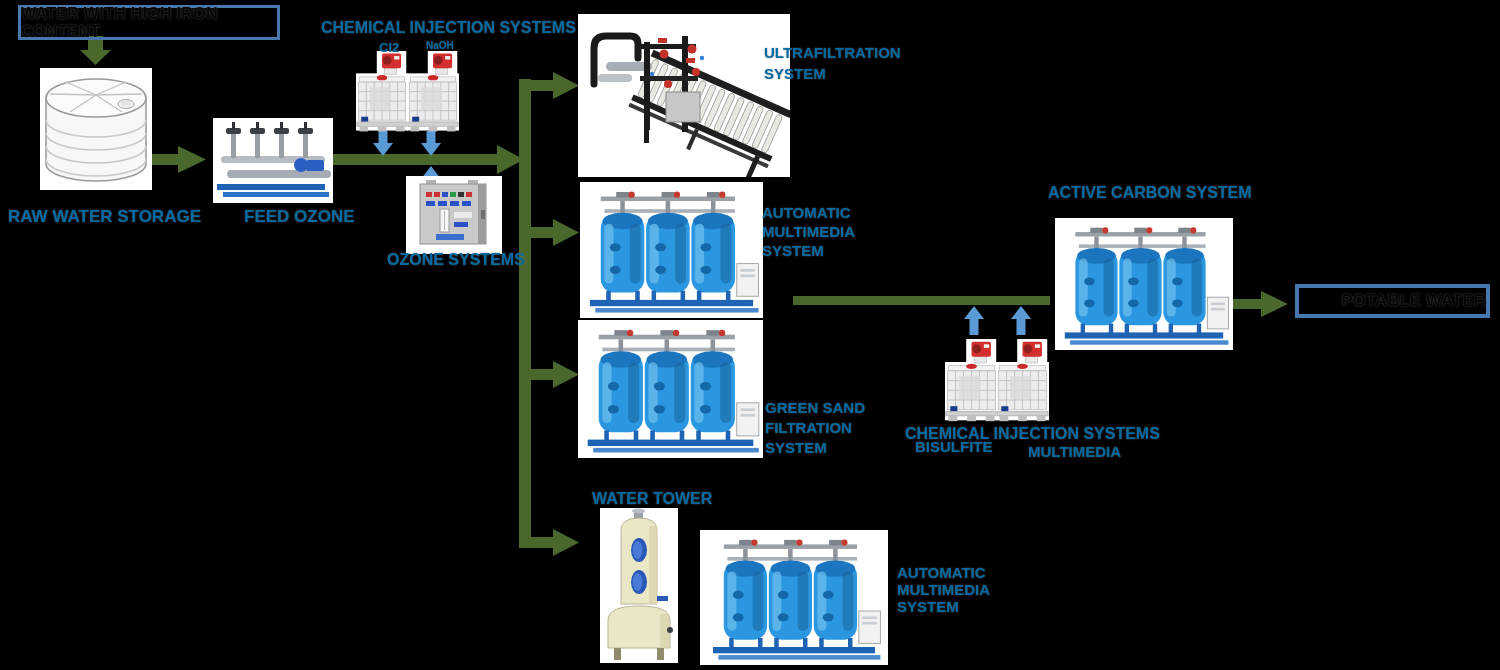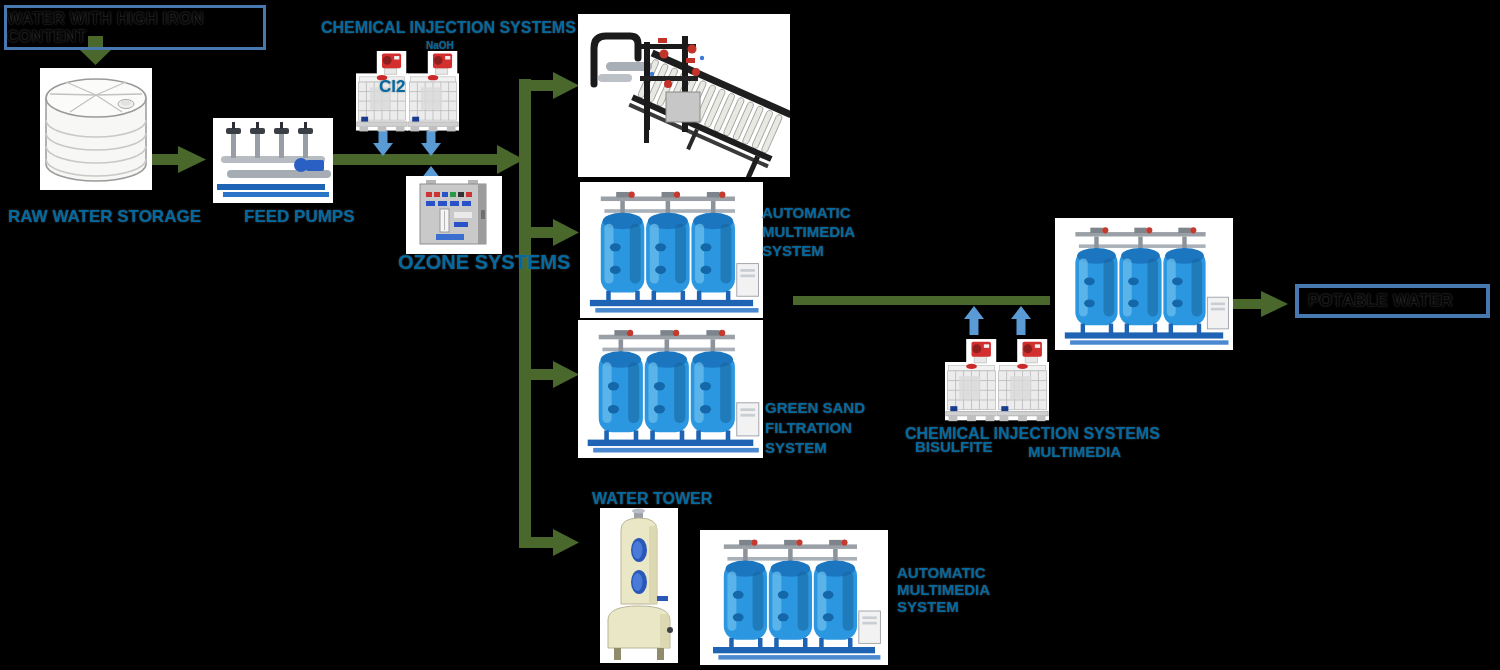--- a/index.html
+++ b/index.html
@@ -15,21 +15,21 @@
     text-shadow:0 0 2px rgba(118,118,118,0.65);
     line-height:1.25;white-space:nowrap;
   }
   .lbl.wrap{white-space:normal;}
   .bluebox{
     position:absolute;border:3px solid var(--box-border);display:flex;align-items:center;
     box-sizing:border-box;
   }
   .bluebox span{font-weight:700;color:#060606;text-shadow:0 0 2px rgba(118,118,118,0.65);}
   .src-box span{margin:0 auto;font-size:16px;letter-spacing:.3px;}
-  .pot-box{border-width:4px;}
+  .pot-box{border-width:4px;justify-content:flex-end;}
   .pot-box span{padding-left:9px;font-size:17px;}
   .ga{fill:var(--flow-arrow);}
   .ba{fill:var(--dosing-arrow);}
 </style>
 </head>
 <body>
 
 <svg width="0" height="0" style="position:absolute">
   <defs>
 
@@ -309,21 +309,21 @@
     <g class="ba">
       <polygon points="974,306 964,319 984,319"></polygon>
         <rect x="969.5" y="319" width="9" height="16"></rect>
     </g>
     <g class="ba">
       <polygon points="1021,306 1011,319 1031,319"></polygon>
         <rect x="1016.5" y="319" width="9" height="16"></rect>
     </g>
   </svg>
 
-  <div class="bluebox src-box" style="left:4px;top:5px;width:262px;height:45px;">
+  <div class="bluebox src-box" style="left:18px;top:5px;width:262px;height:35px;">
     <span>WATER WITH HIGH IRON CONTENT</span>
   </div>
 
   <div class="tile" style="left:40px;top:68px;width:112px;height:122px;">
     <svg viewBox="0 0 112 122">
         <use href="#sym-tank"></use>
       </svg>
   </div>
   <div class="tile" style="left:213px;top:118px;width:120px;height:85px;">
     <svg viewBox="0 0 120 85">
@@ -380,30 +380,32 @@
         <use href="#sym-tote"></use>
       </svg>
   </div>
   <div class="tile" style="left:1055px;top:218px;width:178px;height:132px;">
     <svg viewBox="0 0 200 150">
         <use href="#sym-skid"></use>
       </svg>
   </div>
 
   <div class="lbl" style="left:321px;top:18px;font-size:16px;">CHEMICAL INJECTION SYSTEMS</div>
-  <div class="lbl" style="left:379px;top:40px;font-size:17px;margin-top:36px;">Cl2</div>
+  <div class="lbl" style="left:379px;top:40px;font-size:13px;">Cl2</div>
   <div class="lbl" style="left:426px;top:40px;font-size:10px;">NaOH</div>
   <div class="lbl" style="left:8px;top:206px;font-size:17px;">RAW WATER STORAGE</div>
-  <div class="lbl" style="left:244px;top:206px;font-size:17px;">FEED PUMPS</div>
-  <div class="lbl" style="left:398px;top:250px;font-size:20px;">OZONE SYSTEMS</div>
+  <div class="lbl" style="left:244px;top:206px;font-size:17px;">FEED OZONE</div>
+  <div class="lbl" style="left:387px;top:250px;font-size:16px;">OZONE SYSTEMS</div>
+  <div class="lbl wrap" style="left:764px;top:42px;width:135px;font-size:15px;line-height:21px;">ULTRAFILTRATION SYSTEM</div>
   <div class="lbl wrap" style="left:762px;top:203px;width:105px;font-size:15px;line-height:19px;">AUTOMATIC MULTIMEDIA SYSTEM</div>
   <div class="lbl wrap" style="left:765px;top:385px;width:100px;font-size:15px;line-height:20px;margin-top:13px;">GREEN SAND FILTRATION SYSTEM</div>
   <div class="lbl" style="left:592px;top:489px;font-size:16px;">WATER TOWER</div>
   <div class="lbl wrap" style="left:897px;top:564px;width:110px;font-size:15px;line-height:17px;">AUTOMATIC MULTIMEDIA SYSTEM</div>
   <div class="lbl" style="left:905px;top:424px;font-size:16px;">CHEMICAL INJECTION SYSTEMS</div>
   <div class="lbl" style="left:915px;top:438px;font-size:15px;">BISULFITE</div>
   <div class="lbl" style="left:1028px;top:443px;font-size:15px;">MULTIMEDIA</div>
+  <div class="lbl" style="left:1048px;top:183px;font-size:16px;">ACTIVE CARBON SYSTEM</div>
 
   <div class="bluebox pot-box" style="left:1295px;top:284px;width:195px;height:34px;">
     <span>POTABLE WATER</span>
   </div>
 
 </div>
 
 </body></html>

